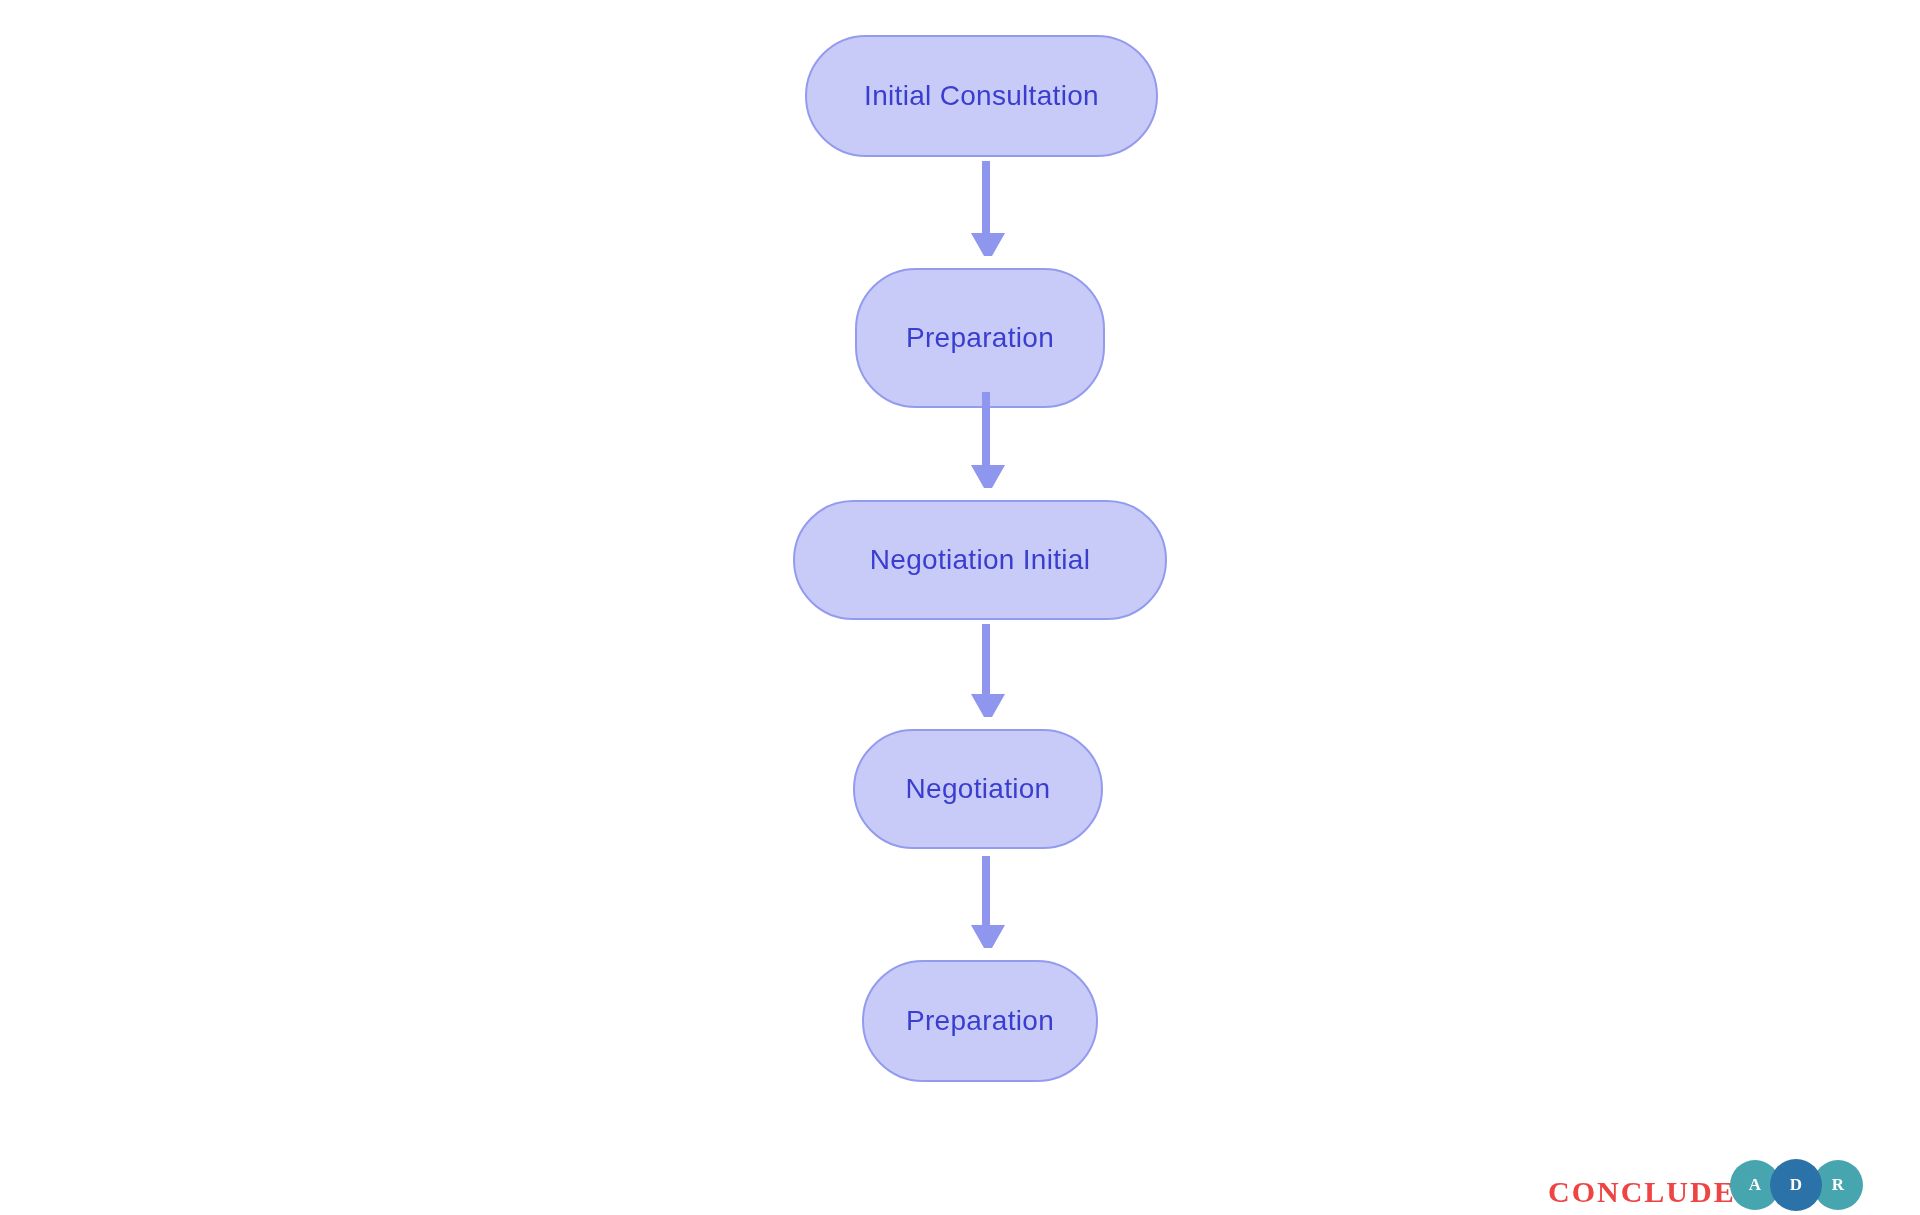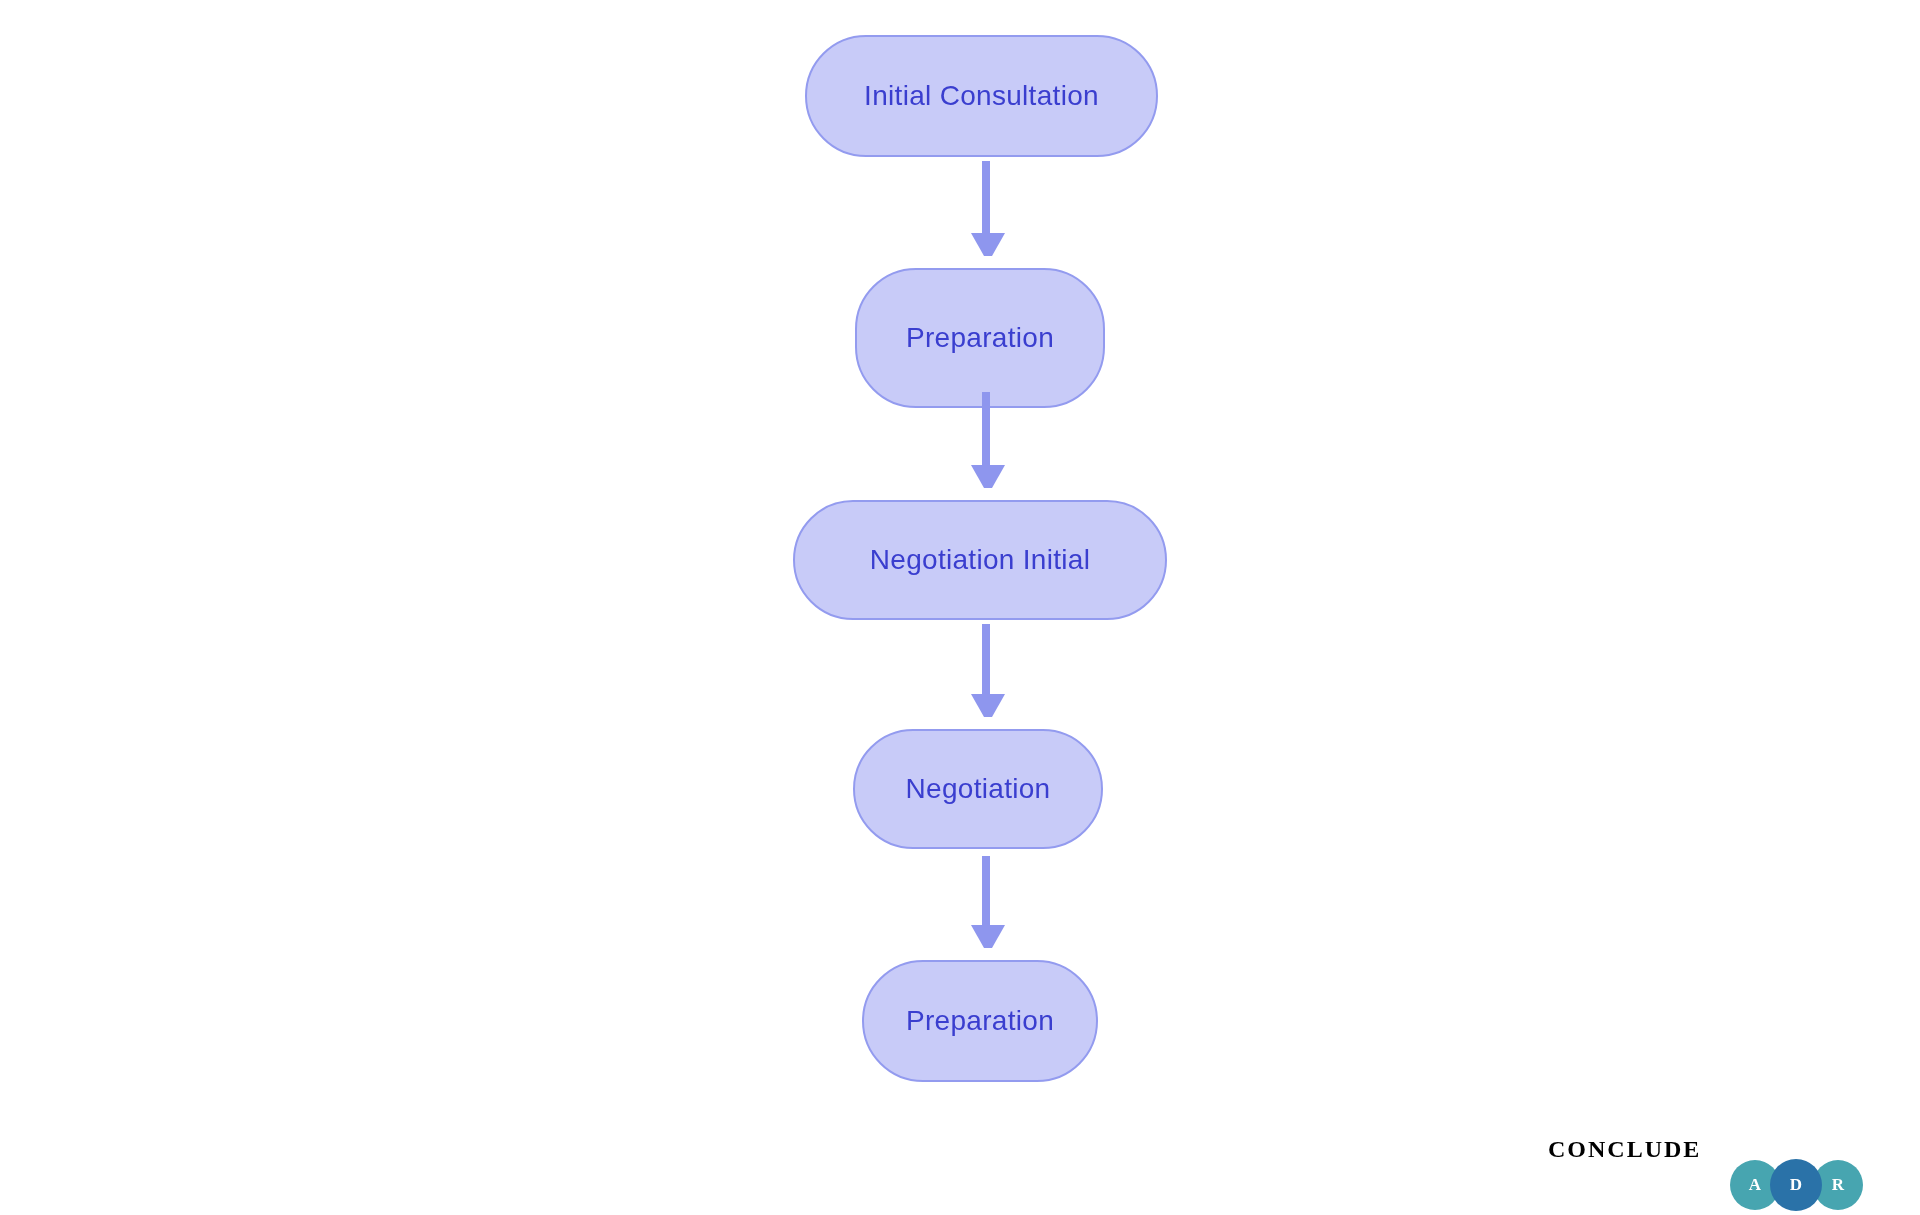--- a/index.html
+++ b/index.html
@@ -50,27 +50,27 @@
     width: 0; height: 0;
     border-left: 13px solid transparent;
     border-right: 13px solid transparent;
     border-top: 23px solid #8e96ee;
   }
 
   
   .brand { position: absolute; }
   .brand-wordmark {
     position: absolute;
-    left: 1516px; top: 1097px;
+    left: 1516px; top: 1140px;
     height: 40px; line-height: 40px;
     font-family: "Liberation Serif", serif;
     font-weight: 700;
-    font-size: 24px;
+    font-size: 30px;
     letter-spacing: 2px;
-    color: #000000;
+    color: #ef4444;
   }
   .brand-circle {
     position: absolute;
     border-radius: 50%;
     display: flex;
     align-items: center;
     justify-content: center;
     font-family: "Liberation Serif", serif;
     font-weight: 700;
     font-size: 17px;

